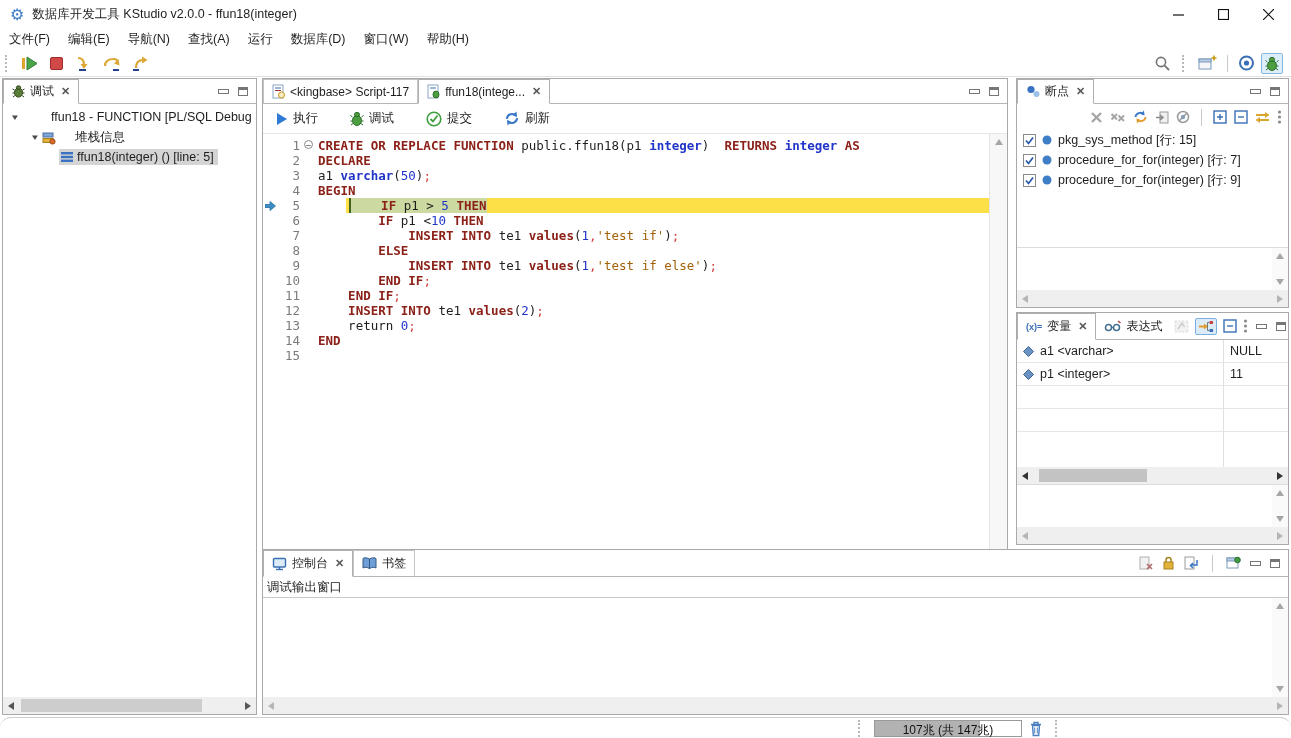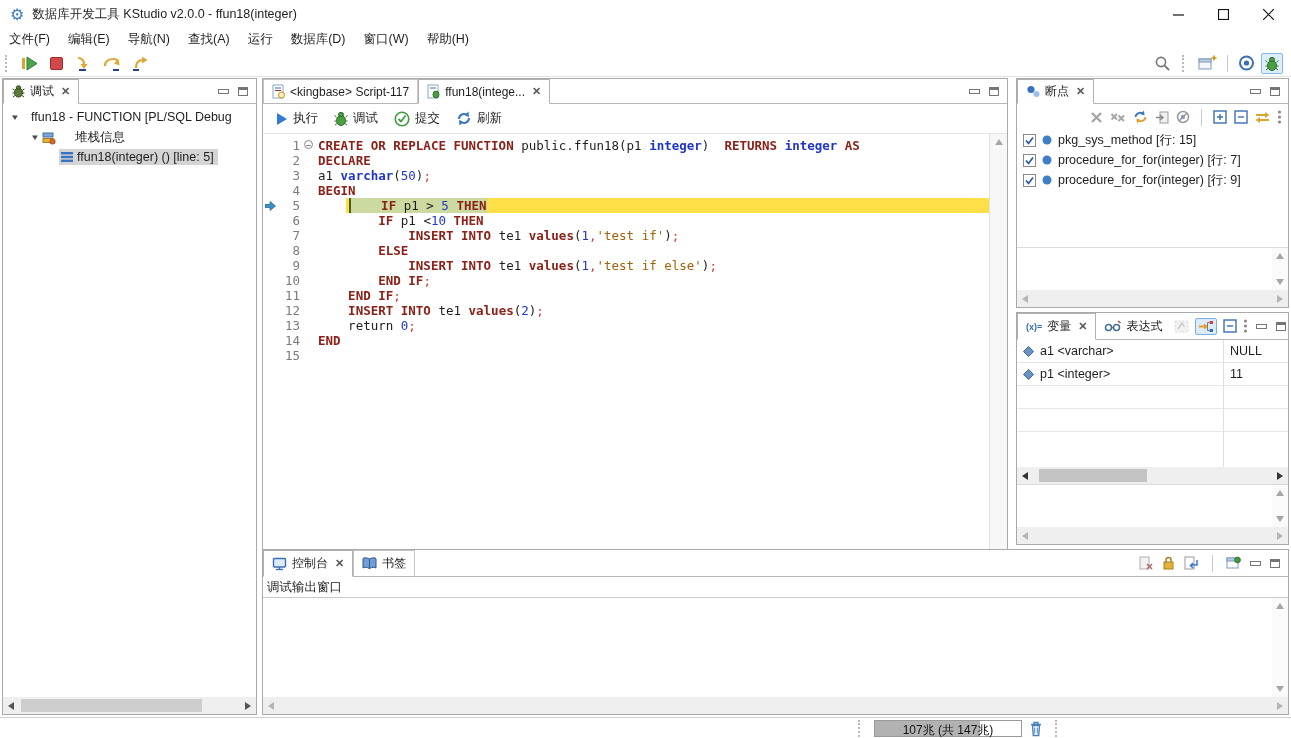--- a/index.html
+++ b/index.html
@@ -46,21 +46,21 @@
 
   
   #debug-panel{left:2px;top:78px;width:255px;height:637px;}
   .tree{flex:1;overflow:hidden;padding-top:3px;}
   .trow{height:20px;display:flex;align-items:center;white-space:nowrap;font-size:12.5px;}
   .chev{color:#4a4a4a;font-size:10px;width:12px;text-align:center;transform:scaleY(.8);}
   .sel{background:#d4d4d4;padding:1px 4px 1px 2px;display:inline-flex;align-items:center;gap:4px;}
 
   
   #editor-panel{left:262px;top:78px;width:746px;height:577px;}
-  #ed-actions{height:29px;min-height:29px;display:flex;align-items:center;gap:6px;padding-left:10px;border-bottom:1px solid #e6e6e6;}
+  #ed-actions{height:29px;min-height:29px;display:flex;align-items:center;gap:22px;padding-left:10px;border-bottom:1px solid #e6e6e6;}
   .ed-act{display:inline-flex;align-items:center;gap:5px;font-size:12.5px;padding:2px 8px 2px 2px;}
   #code-wrap{flex:1;display:flex;overflow:hidden;}
   #code-lines{flex:1;overflow:hidden;padding-top:4px;font-family:"DejaVu Sans Mono","Liberation Mono",monospace;font-size:12.5px;line-height:15px;}
   .code-line{display:flex;height:15px;white-space:pre;}
   .ann{width:15px;min-width:15px;display:flex;align-items:center;justify-content:center;}
   .lnum{width:22px;min-width:22px;text-align:right;color:#7b7b7b;padding-right:3px;}
   .fold{width:12px;min-width:12px;position:relative;}
   .fold-dot{position:absolute;left:1px;top:2px;width:9px;height:9px;border:1px solid #8a8a8a;border-radius:50%;background:#fff;color:#555;font-size:9px;line-height:8px;text-align:center;box-sizing:border-box;}
   .ltxt{flex:1;padding-left:3px;}
   .code-line.current .ltxt{background:#fde047;margin-left:31px;}
@@ -96,21 +96,21 @@
 
   
   #console-panel{left:262px;top:549px;width:1027px;height:166px;}
   #console-panel .tabbar{height:26px;min-height:26px;}
   .con-tools{margin-left:auto;display:flex;align-items:center;gap:9px;padding-right:8px;}
   #con-label{height:20px;display:flex;align-items:center;padding-left:4px;border-bottom:1px solid #c9c9c9;font-size:12.5px;}
   #con-body{flex:1;display:flex;overflow:hidden;}
   #con-text{flex:1;background:#fff;}
 
   
-  #statusbar{position:absolute;left:0;top:717px;width:100%;height:21px;border-top:1px solid #cfcfcf;display:flex;align-items:center;}
+  #statusbar{position:absolute;left:0;top:717px;width:100%;height:21px;border-top:1px solid #cfcfcf;display:flex;align-items:center;border-radius:11px;}
   #mem-wrap{position:absolute;left:853px;top:1px;display:flex;align-items:center;gap:6px;height:19px;}
   #mem-gauge{position:relative;width:148px;height:17px;border:1px solid #9a9a9a;background:#fff;box-sizing:border-box;}
   #mem-fill{position:absolute;left:0;top:0;bottom:0;width:72%;background:#b2b2b2;}
   #mem-text{position:absolute;left:0;right:0;top:1px;text-align:center;font-size:12px;color:#111;}
 </style>
 </head>
 <body>
 
 <div id="app">
 
@@ -227,21 +227,21 @@
         <span class="close">✕</span>
       </div>
       <div class="panelbtns">
         <span class="ico-min"></span>
         <span class="ico-max"></span>
       </div>
     </div>
     <div class="tree">
       <div class="trow" style="padding-left:6px">
         <span class="chev">▼</span>
-        <span style="margin-left:10px;overflow:hidden">ffun18 - FUNCTION  [PL/SQL Debug</span>
+        <span style="margin-left:30px;overflow:hidden">ffun18 - FUNCTION  [PL/SQL Debug</span>
       </div>
       <div class="trow" style="padding-left:26px">
         <span class="chev">▼</span>
         <span>
             <svg width="15" height="15">
               <rect x="2" y="8.5" width="10" height="4" fill="#e3b23a" stroke="#a8821f"></rect>
               <rect x="2" y="3" width="10" height="4" fill="#7da7d8" stroke="#4a6f9e"></rect>
               <circle cx="11.5" cy="11.5" r="2.6" fill="#d86a2a" stroke="#a34c17"></circle>
             </svg>
           </span>

